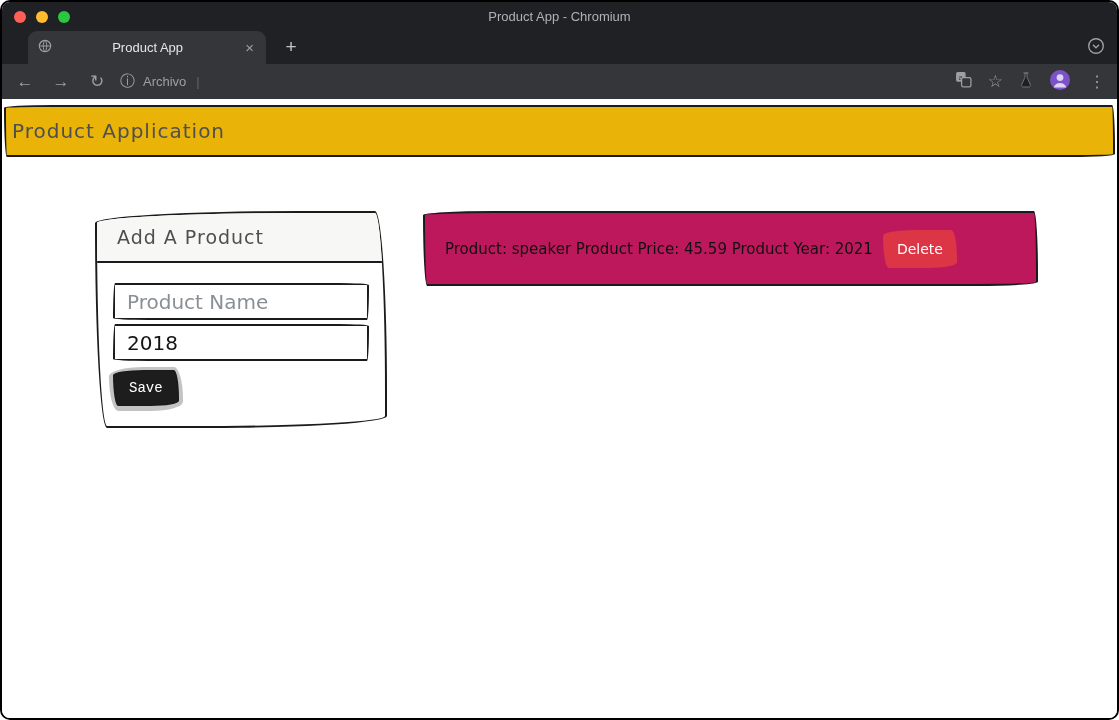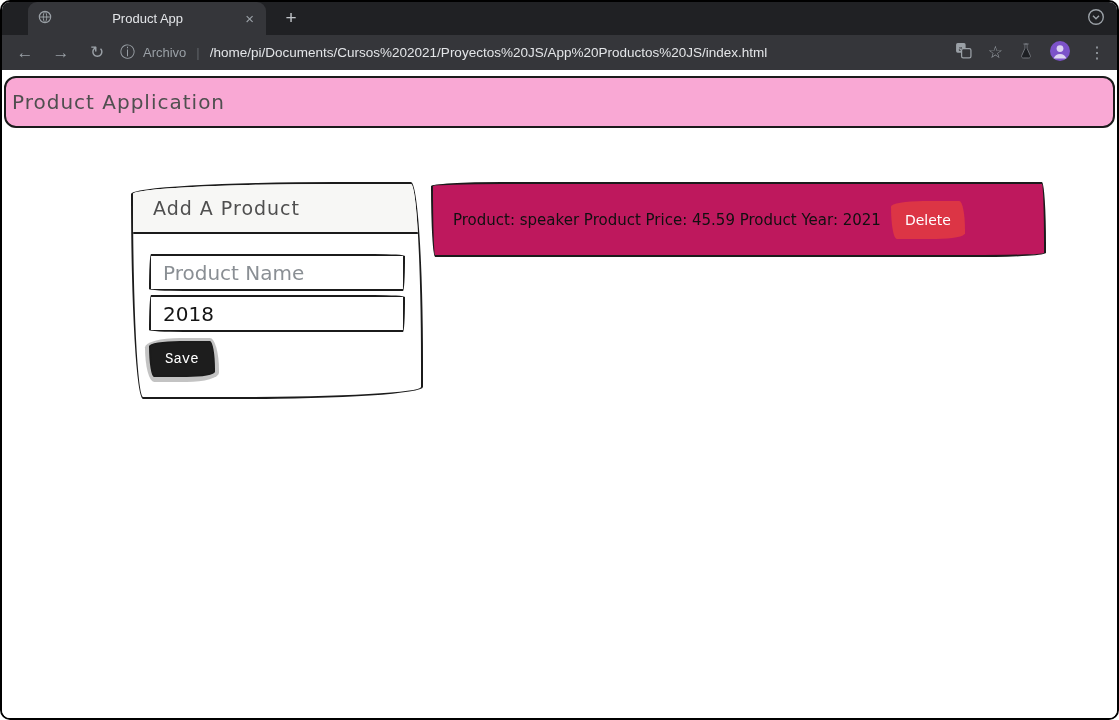--- a/index.html
+++ b/index.html
@@ -73,26 +73,26 @@
   .page {
     flex:1; background:#fff; font-family:"DejaVu Sans", sans-serif; overflow:hidden;
   }
   .sketchy   { border:2px solid #1b1b1b; border-radius:255px 15px 225px 15px / 15px 225px 15px 255px; }
   .sketchy-2 { border:2px solid #1b1b1b; border-radius:15px 225px 15px 255px / 255px 15px 225px 15px; }
 
   .page-header {
     margin:6px 2px 0 2px; height:52px;
     display:flex; align-items:center; padding-left:6px;
     font-size:20px; letter-spacing:1px; color:#4f4f4f;
-    overflow:hidden; background:#f9a8d4;border-radius:12px;
+    overflow:hidden; background:#eab308;
   }
 
   .content-row {
-    display:flex; align-items:flex-start; gap:8px;
-    margin-top:54px; padding-left:93px; padding-right:20px;margin-left:36px;
+    display:flex; align-items:flex-start; gap:36px;
+    margin-top:54px; padding-left:93px; padding-right:20px;
   }
 
   .form-card { width:292px; background:#fff; overflow:hidden; flex:0 0 auto; }
   .form-card .card-header {
     height:50px; background:#f7f7f5; border-bottom:2px solid #1b1b1b;
     display:flex; align-items:center; padding:0 20px;
     font-size:19px; letter-spacing:1px; color:#4f4f4f;
   }
   .form-card .card-body { padding:20px 16px; display:flex; flex-direction:column; gap:4px; }
   .card-body input {
@@ -124,20 +124,28 @@
     border:none; border-radius:45px 8px 40px 8px / 8px 40px 8px 45px;
     font-family:"DejaVu Sans", sans-serif; font-size:14px;
     cursor:pointer;
   }
 </style>
 </head>
 <body>
 
 <div class="window">
 
+  <div class="titlebar">
+    <div class="traffic">
+      <span class="tl-red"></span>
+      <span class="tl-yellow"></span>
+      <span class="tl-green"></span>
+    </div>
+    <div class="window-title">Product App - Chromium</div>
+  </div>
 
   <div class="tabstrip">
     <div class="tab">
       <span>
         <svg width="14" height="14" viewBox="0 0 16 16">
             <circle cx="8" cy="8" r="6.5" fill="none" stroke="#9aa0a6" stroke-width="1.3"></circle>
             <path d="M1.5 8h13M8 1.5c-2.6 2-2.6 11 0 13M8 1.5c2.6 2 2.6 11 0 13" fill="none" stroke="#9aa0a6" stroke-width="1.1"></path>
           </svg>
       </span>
       <span class="tab-label">Product App</span>
@@ -156,21 +164,20 @@
 
   <div class="toolbar">
     <span class="nav-icon">←</span>
     <span class="nav-icon">→</span>
     <span class="nav-icon">↻</span>
 
     <div class="addressbar">
       <span class="info-icon">ⓘ</span>
       <span class="archivo">Archivo</span>
       <span class="sep">|</span>
-      <span class="url">/home/pi/Documents/Cursos%202021/Proyectos%20JS/App%20Productos%20JS/index.html</span>
     </div>
 
     <div class="toolbar-right">
       <span>
         <svg width="17" height="17" viewBox="0 0 16 16">
             <rect x="1" y="1" width="9" height="9" rx="1.5" fill="#9aa0a6"></rect>
             <text x="3.2" y="8.3" font-size="7" fill="#35363a" font-family="Liberation Sans, sans-serif">a</text>
             <rect x="6.2" y="6.2" width="8.8" height="8.8" rx="1.5" fill="#35363a" stroke="#9aa0a6" stroke-width="1.2"></rect>
           </svg>
       </span>

